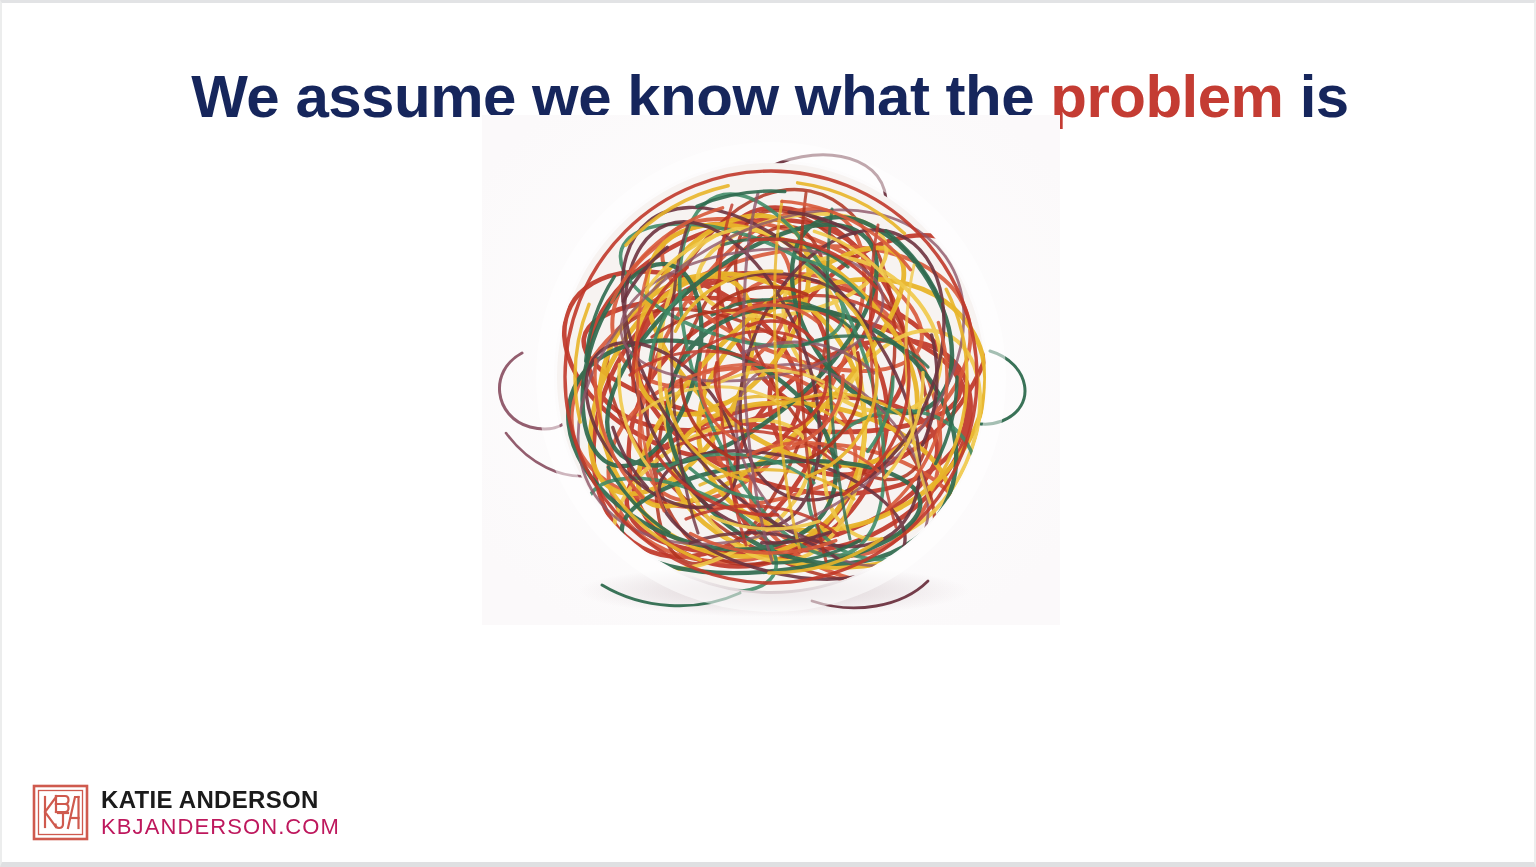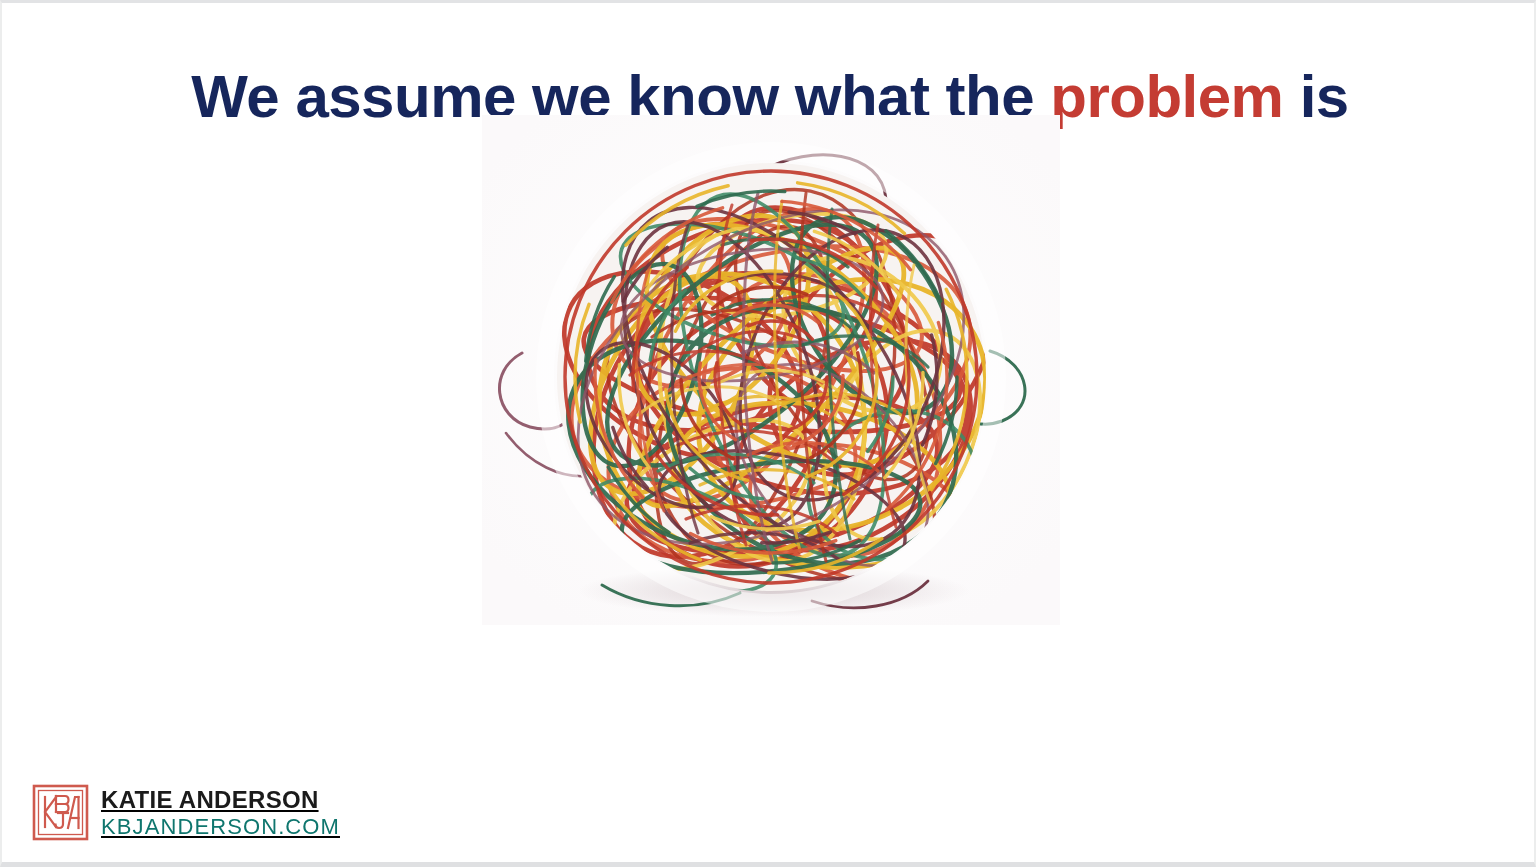--- a/index.html
+++ b/index.html
@@ -70,21 +70,20 @@
   .caption .c-dot  { color: #255b7d; }
 
   
   .logo {
     position: absolute;
     left: 30px;
     top: 781px;
     display: flex;
     align-items: center;
     gap: 12px;
-    text-decoration: underline;
   }
   .logo-mark {
     width: 57px;
     height: 57px;
     flex: 0 0 auto;
   }
   .logo-mark svg { display: block; }
   .logo-text {
     display: flex;
     flex-direction: column;
@@ -94,21 +93,21 @@
   .logo-name {
     font-size: 24px;
     font-weight: 700;
     color: #1b1b1b;
     letter-spacing: 0.3px;
     white-space: nowrap;
   }
   .logo-site {
     font-size: 22px;
     font-weight: 400;
-    color: #0f766e;
+    color: #be185d;
     letter-spacing: 1.1px;
     white-space: nowrap;
     margin-top: 4px;
   }
 </style>
 </head>
 <body>
 
 <div class="slide">
 

